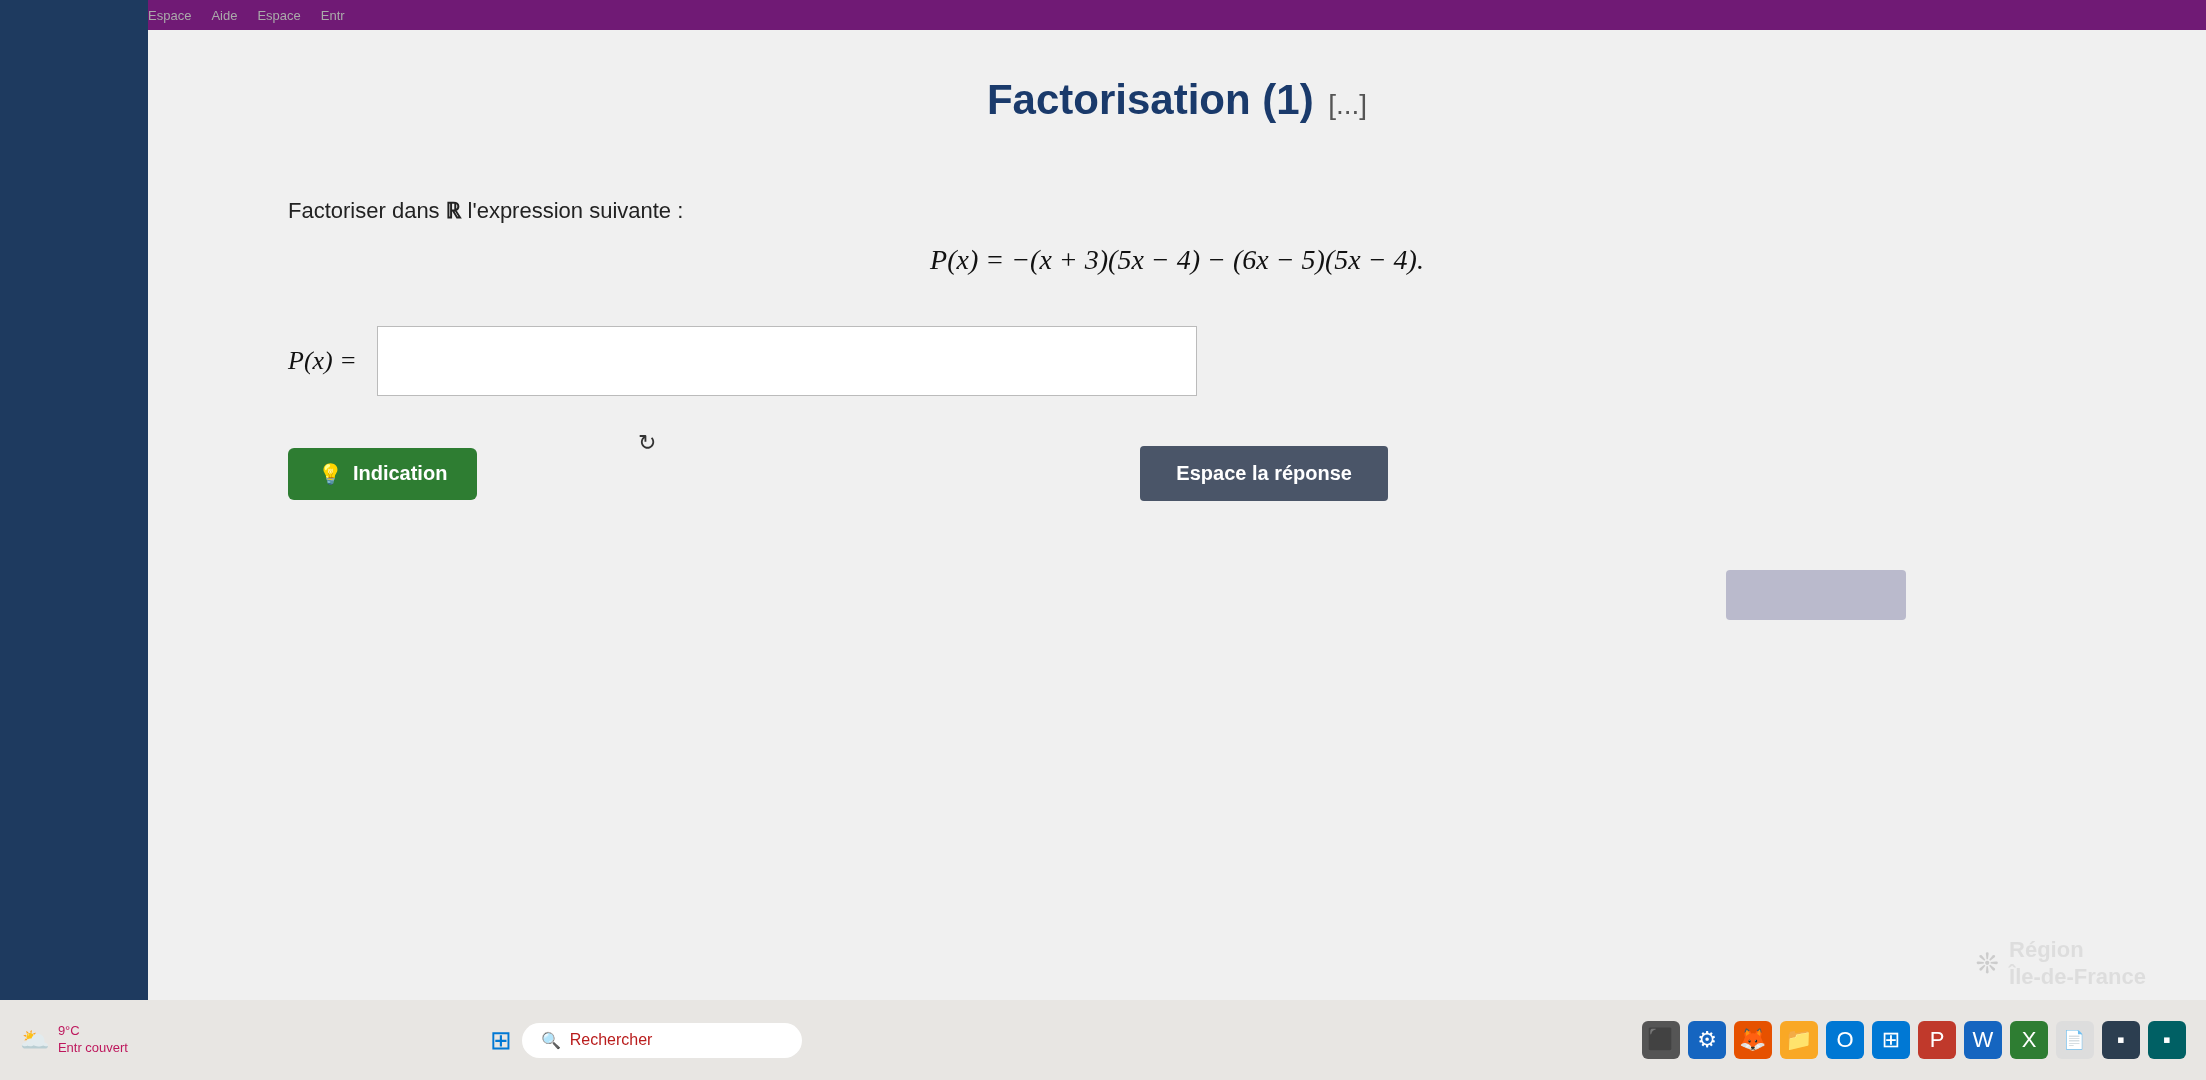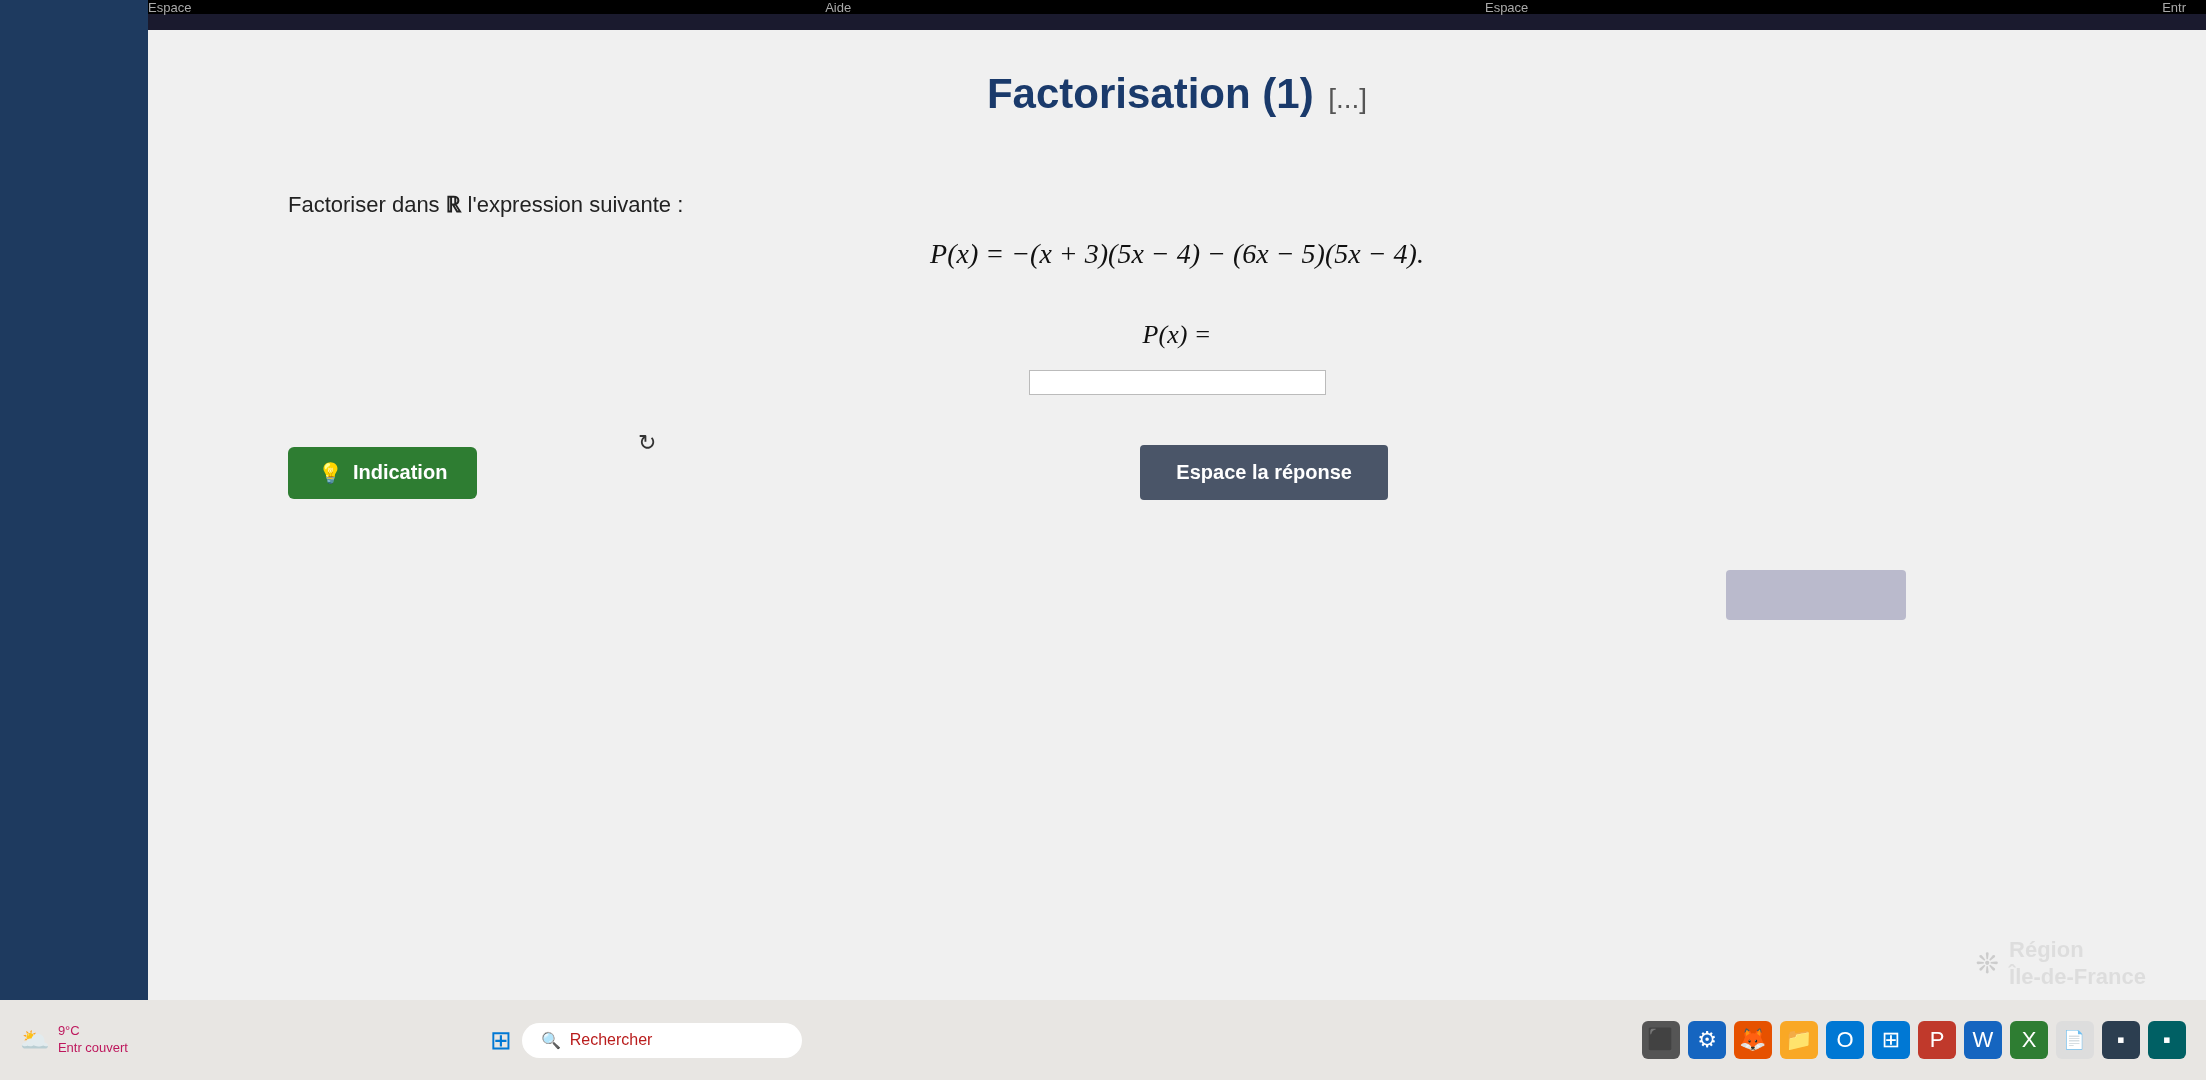--- a/index.html
+++ b/index.html
@@ -22,25 +22,25 @@
       height: 1080px;
       background: #1e3a5f;
     }
 
     
     .top-bar {
       position: absolute;
       top: 0;
       left: 148px;
       right: 0;
-      height: 14px;
-      background: #000000;
-      display: flex;
-      align-items: center;
-      justify-content: space-between;
+      height: 30px;
+      background: #701a75;
+      display: flex;
+      align-items: center;
+      justify-content: flex-start;
       padding-right: 20px;
       gap: 20px;
     }
 
     .top-bar-item {
       color: #aaa;
       font-size: 13px;
     }
 
     
@@ -51,21 +51,21 @@
       right: 0;
       bottom: 80px;
       background: #f0f0f0;
       padding: 30px 60px;
     }
 
     
     .title-area {
       text-align: center;
       margin-bottom: 50px;
-      margin-top: 10px;
+      margin-top: 16px;
     }
 
     .title-text {
       font-size: 42px;
       font-weight: bold;
       color: #1a3a6b;
     }
 
     .title-dots {
       font-size: 28px;
@@ -100,21 +100,20 @@
       margin-bottom: 50px;
       font-family: 'Times New Roman', Times, serif;
     }
 
     
     .answer-row {
       display: flex;
       align-items: center;
       gap: 20px;
       margin-bottom: 50px;
-      flex-direction: column;
     }
 
     .px-label {
       font-size: 26px;
       font-style: italic;
       color: #111;
       font-family: 'Times New Roman', Times, serif;
       white-space: nowrap;
     }
 

